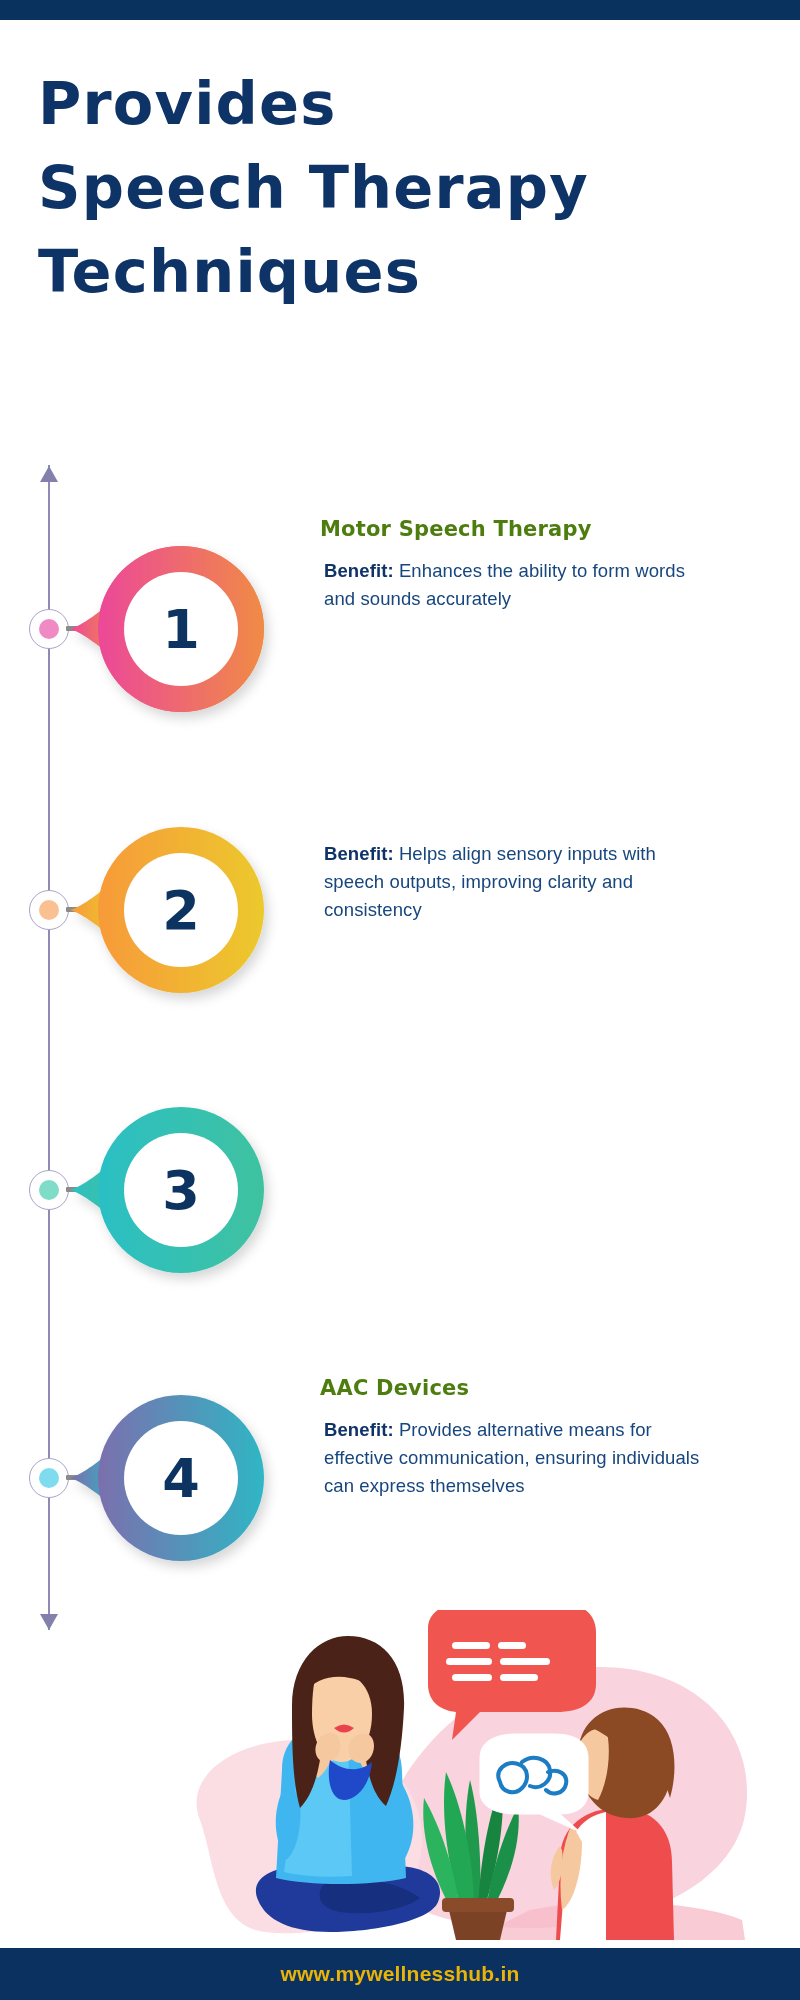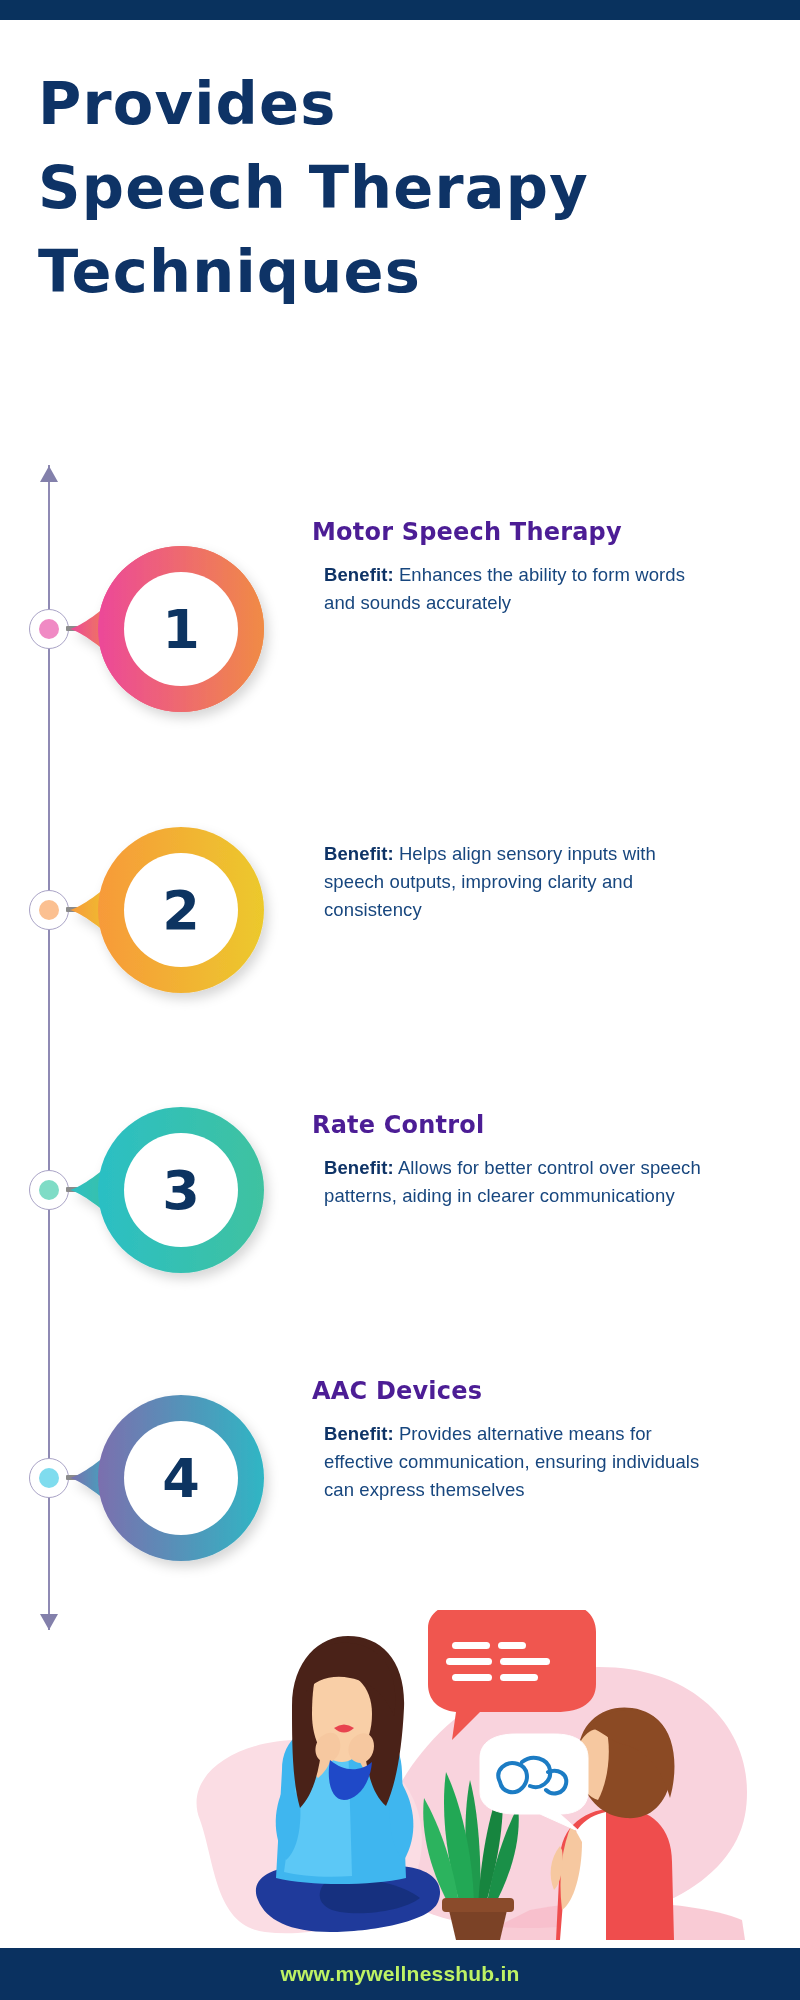--- a/index.html
+++ b/index.html
@@ -16,21 +16,21 @@
   .topbar{
     position:absolute;left:0;top:0;width:800px;height:20px;
     background:#09325e;
   }
   .footerbar{
     position:absolute;left:0;bottom:0;width:800px;height:52px;
     background:#0a3160;
     display:flex;align-items:center;justify-content:center;
   }
   .footerbar .url{
-    color:#bef264;font-size:21px;font-weight:bold;letter-spacing:.2px;
+    color:#eab308;font-size:21px;font-weight:bold;letter-spacing:.2px;
     font-family:"Liberation Sans", sans-serif;
   }
 
   
   .heading{
     position:absolute;left:38px;top:62px;width:720px;
     color:#0e3366;
     font-family:"DejaVu Sans", sans-serif;
     font-weight:bold;
     font-size:59px;
@@ -74,23 +74,23 @@
   .badge .num{
     position:absolute;left:0;top:0;width:170px;height:170px;
     display:flex;align-items:center;justify-content:center;
     color:#0d3461;font-family:"DejaVu Sans", sans-serif;
     font-weight:bold;font-size:54px;
   }
 
   
   .txt{position:absolute;left:312px;width:420px;}
   .txt .ttl{
-    color:#4c1d95;font-weight:bold;font-size:24px;line-height:1.42;
+    color:#4d7c0f;font-weight:bold;font-size:21px;line-height:1.42;
     font-family:"DejaVu Sans", sans-serif;letter-spacing:.2px;
-    margin:0 0 10px 0;
+    margin:0 0 10px 8px;
   }
   .txt .ben{
     color:#17467e;font-size:18.5px;line-height:1.52;
     font-family:"Liberation Sans", sans-serif;letter-spacing:.1px;
     margin:12px;
   }
   .txt .ben b{color:#0e3366;font-weight:bold;}
 
   
   .illu{position:absolute;left:0;top:1610px;width:800px;height:345px;}
@@ -190,24 +190,20 @@
           </filter>
         </defs>
         <g filter="url(#sh3)">
           <path d="M23 52 C6 66 -14 82 -26 85 C-14 88 6 104 23 118 Z" fill="url(#g3)"></path>
           <circle cx="85" cy="85" r="83" fill="url(#g3)"></circle>
           <circle cx="85" cy="85" r="57" fill="#ffffff"></circle>
         </g>
       </svg>
       <div class="num">3</div>
     </div>
-    <div class="txt" style="top:18px">
-      <p class="ttl">Rate Control</p>
-      <p class="ben"><b>Benefit:</b><span> Allows for better control over speech patterns, aiding in clearer communicationy</span></p>
-    </div>
   </div>
 
   <div class="step" style="top:1365px">
     <div class="node" style="top:93px">
       <span class="dot" style="background:#7fdcee"></span>
     </div>
     <div class="stick" style="top:110px"></div>
     <div class="badge" style="top:28px">
       <svg width="170" height="170" viewBox="0 0 170 170" aria-hidden="true">
         <defs>

